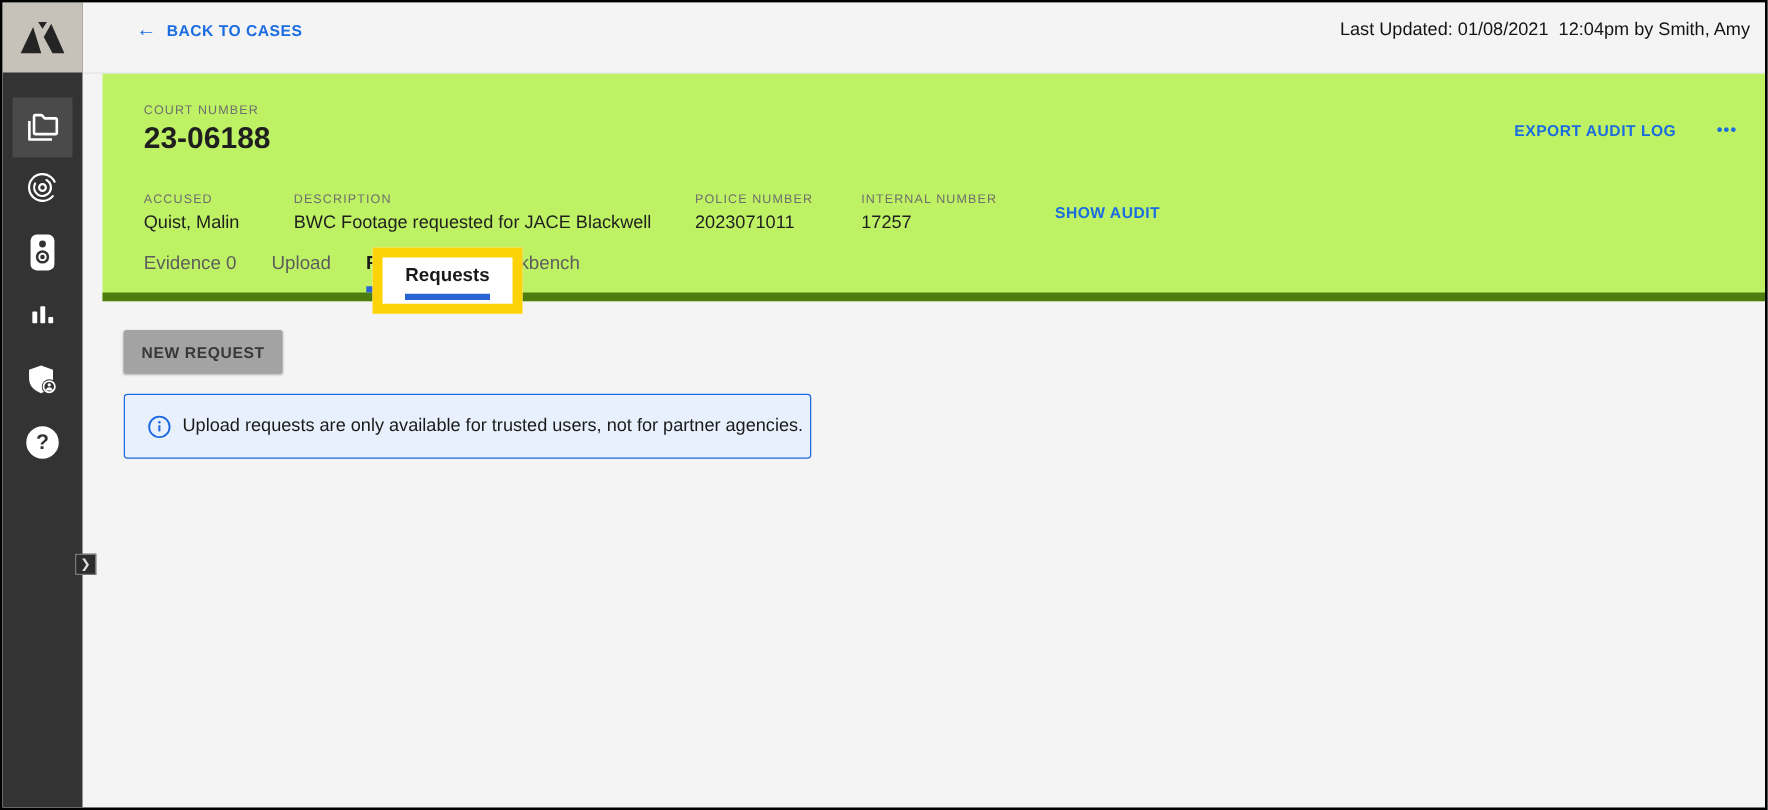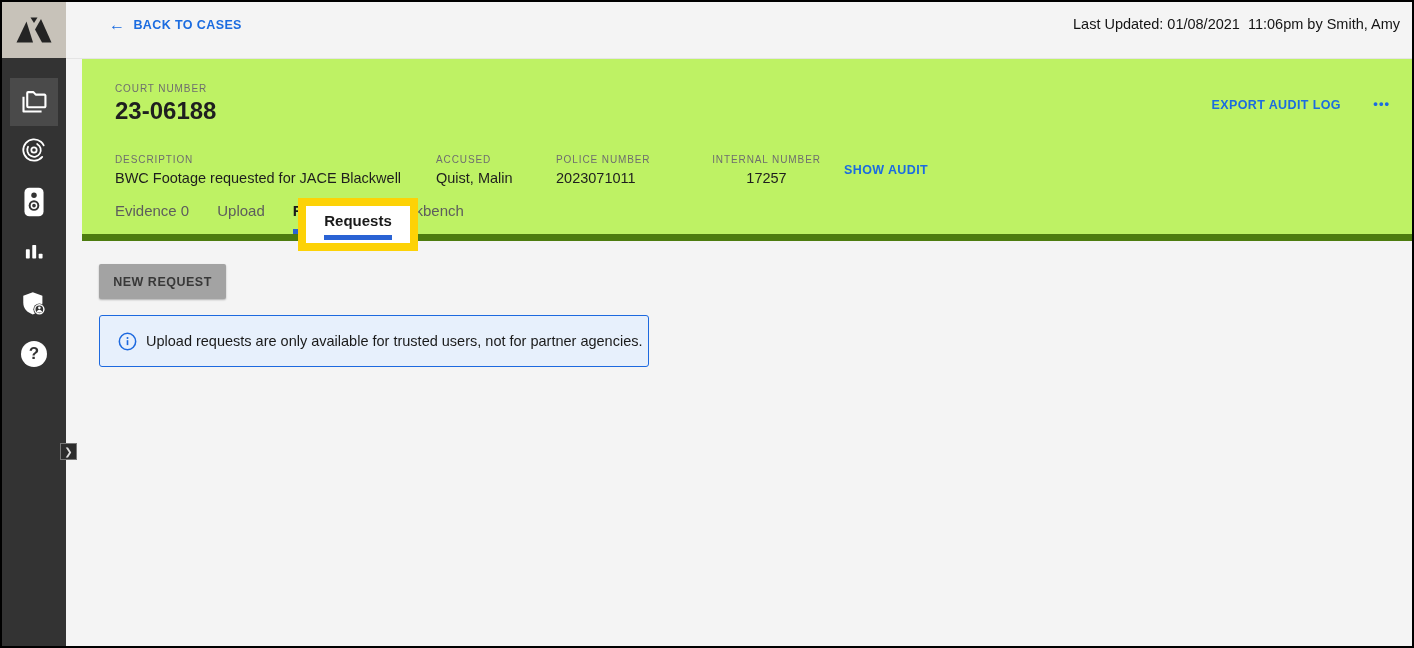--- a/index.html
+++ b/index.html
@@ -26,21 +26,21 @@
   
   .case-header { position:absolute; left:80px; top:57px; right:0; height:182px; background:#bef264; border-bottom:7px solid #4d7c0f; }
   .ch-label { font-size:10px; color:#6e6e6e; letter-spacing:.9px; }
   .court-label { position:absolute; left:33px; top:24px; }
   .court-number { position:absolute; left:33px; top:38px; font-size:24px; font-weight:bold; color:#1f1f1f; }
   .export-link { position:absolute; right:71px; top:39px; color:#1b6ce0; font-size:12.5px; font-weight:bold; letter-spacing:.4px; cursor:pointer; }
   .more-menu { position:absolute; right:22px; top:37px; color:#1b6ce0; font-size:13px; font-weight:bold; letter-spacing:1px; cursor:pointer; }
   .fields-row { position:absolute; left:33px; top:95px; display:flex; }
   .field { margin-right:0; }
   .field .val { font-size:14.5px; color:#1e1e1e; margin-top:5px; }
-  .f-desc { width:321px; } .f-accused { width:120px; } .f-police { width:133px; } .f-internal { width:155px;text-align:center; }
+  .f-desc { width:321px; } .f-accused { width:120px; } .f-police { width:133px; } .f-internal { width:155px; }
   .show-more { color:#1b6ce0; font-size:12.5px; font-weight:bold; letter-spacing:.4px; margin-top:9px; cursor:pointer; }
   
   .tabs-row { position:absolute; left:33px; bottom:0; display:flex; gap:28px; }
   .tab { position:relative; font-size:15px; color:#5d5d5d; padding-bottom:15px; cursor:pointer; }
   .tab.active { color:#191919; font-weight:bold; }
   .tab.active .tab-underline { position:absolute; left:0; right:0; bottom:0; height:5px; background:#2a63d4; }
   
   .tab-highlight { position:absolute; left:296px; top:196px; width:120px; height:53px; background:#fff;
     border:8px solid #fdd206; z-index:40; display:flex; flex-direction:column; align-items:center; justify-content:center; }
   .tab-highlight .hl-label { font-size:15px; font-weight:bold; color:#191919; margin-top:2px; }
@@ -137,38 +137,38 @@
 
   <div class="expand-btn">
     <span>❯</span>
   </div>
 
   <header class="topbar">
     <a class="back-link">
       <span class="back-arrow">←</span>
       <span>BACK TO CASES</span>
     </a>
-    <span class="last-updated">Last Updated: 01/08/2021  11:06pm by Smith, Amy</span>
+    <span class="last-updated">Last Updated: 01/08/2021  12:04pm by Smith, Amy</span>
   </header>
 
   <section class="case-header">
     <div class="ch-label court-label">COURT NUMBER</div>
     <div class="court-number">23-06188</div>
 
     <a class="export-link">EXPORT AUDIT LOG</a>
     <span class="more-menu">•••</span>
 
     <div class="fields-row">
+      <div class="field f-accused">
+        <div class="ch-label">ACCUSED</div>
+        <div class="val">Quist, Malin</div>
+      </div>
       <div class="field f-desc">
         <div class="ch-label">DESCRIPTION</div>
         <div class="val">BWC Footage requested for JACE Blackwell</div>
-      </div>
-      <div class="field f-accused">
-        <div class="ch-label">ACCUSED</div>
-        <div class="val">Quist, Malin</div>
       </div>
       <div class="field f-police">
         <div class="ch-label">POLICE NUMBER</div>
         <div class="val">2023071011</div>
       </div>
       <div class="field f-internal">
         <div class="ch-label">INTERNAL NUMBER</div>
         <div class="val">17257</div>
       </div>
       <a class="show-more">SHOW AUDIT</a>

